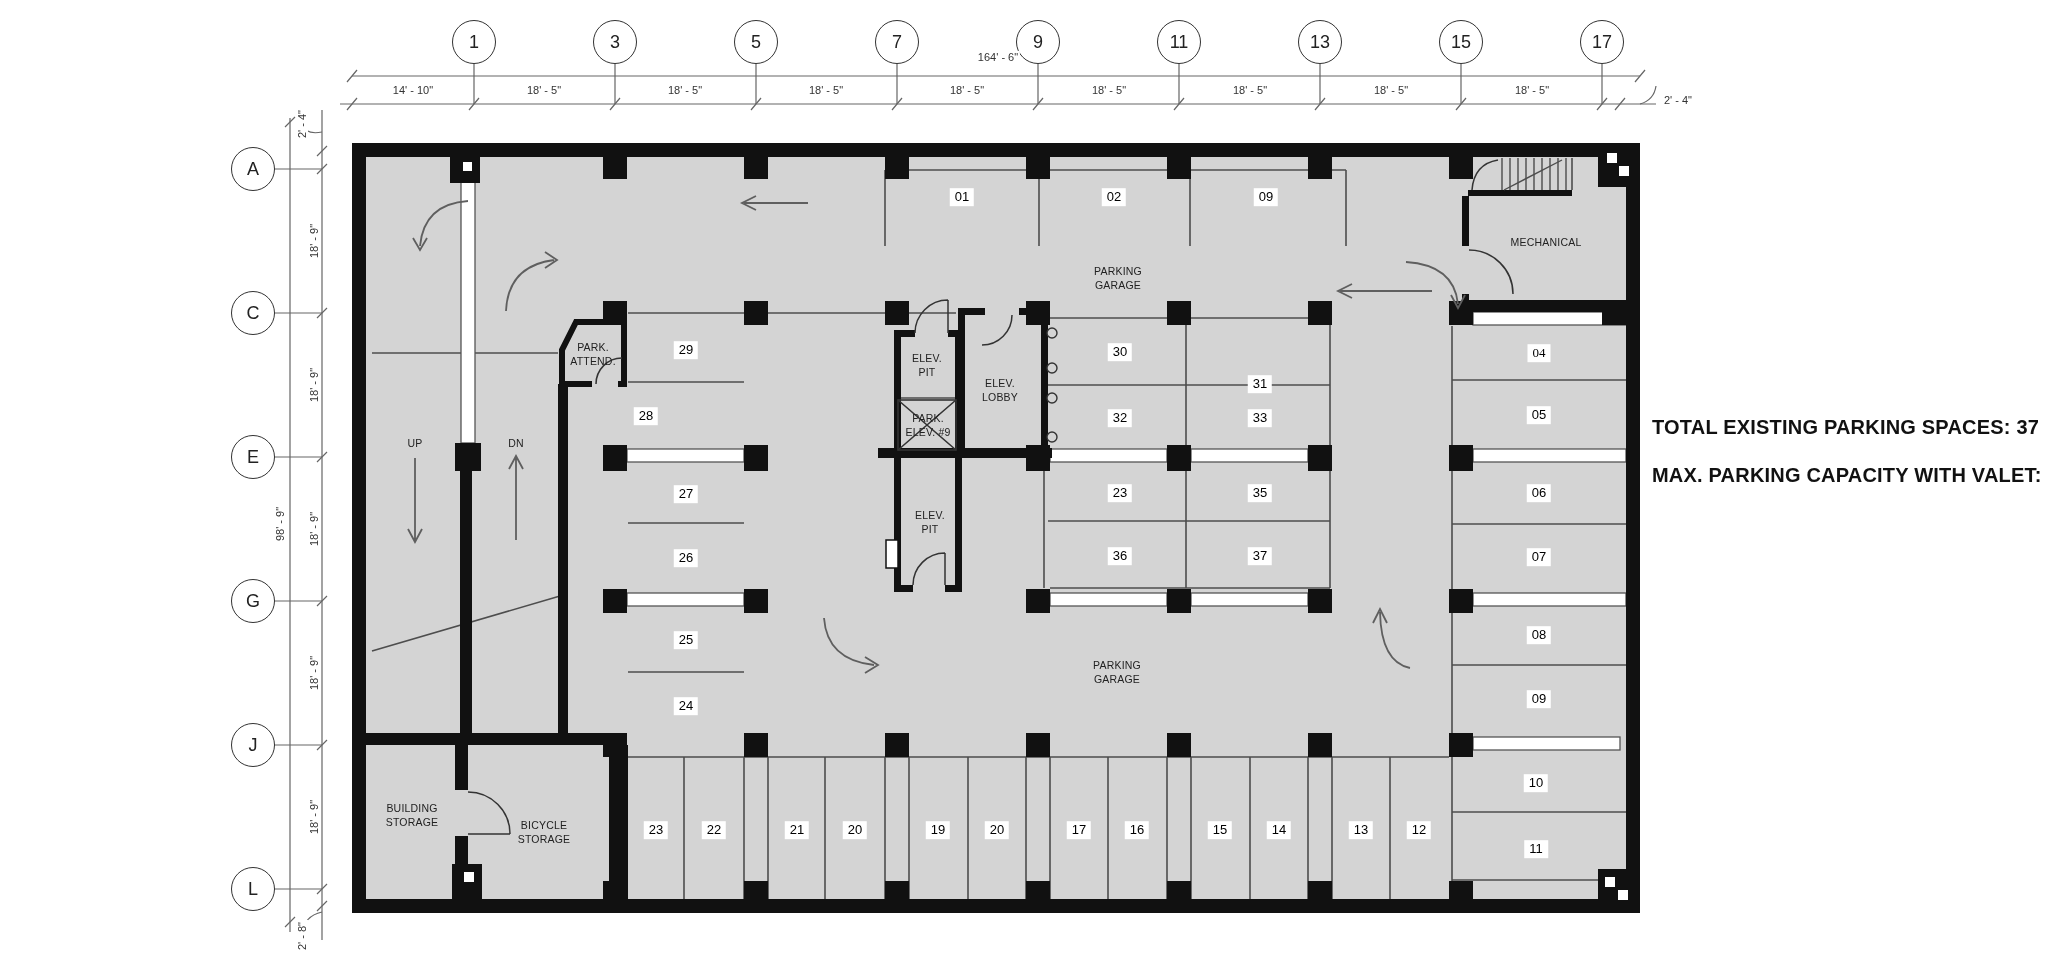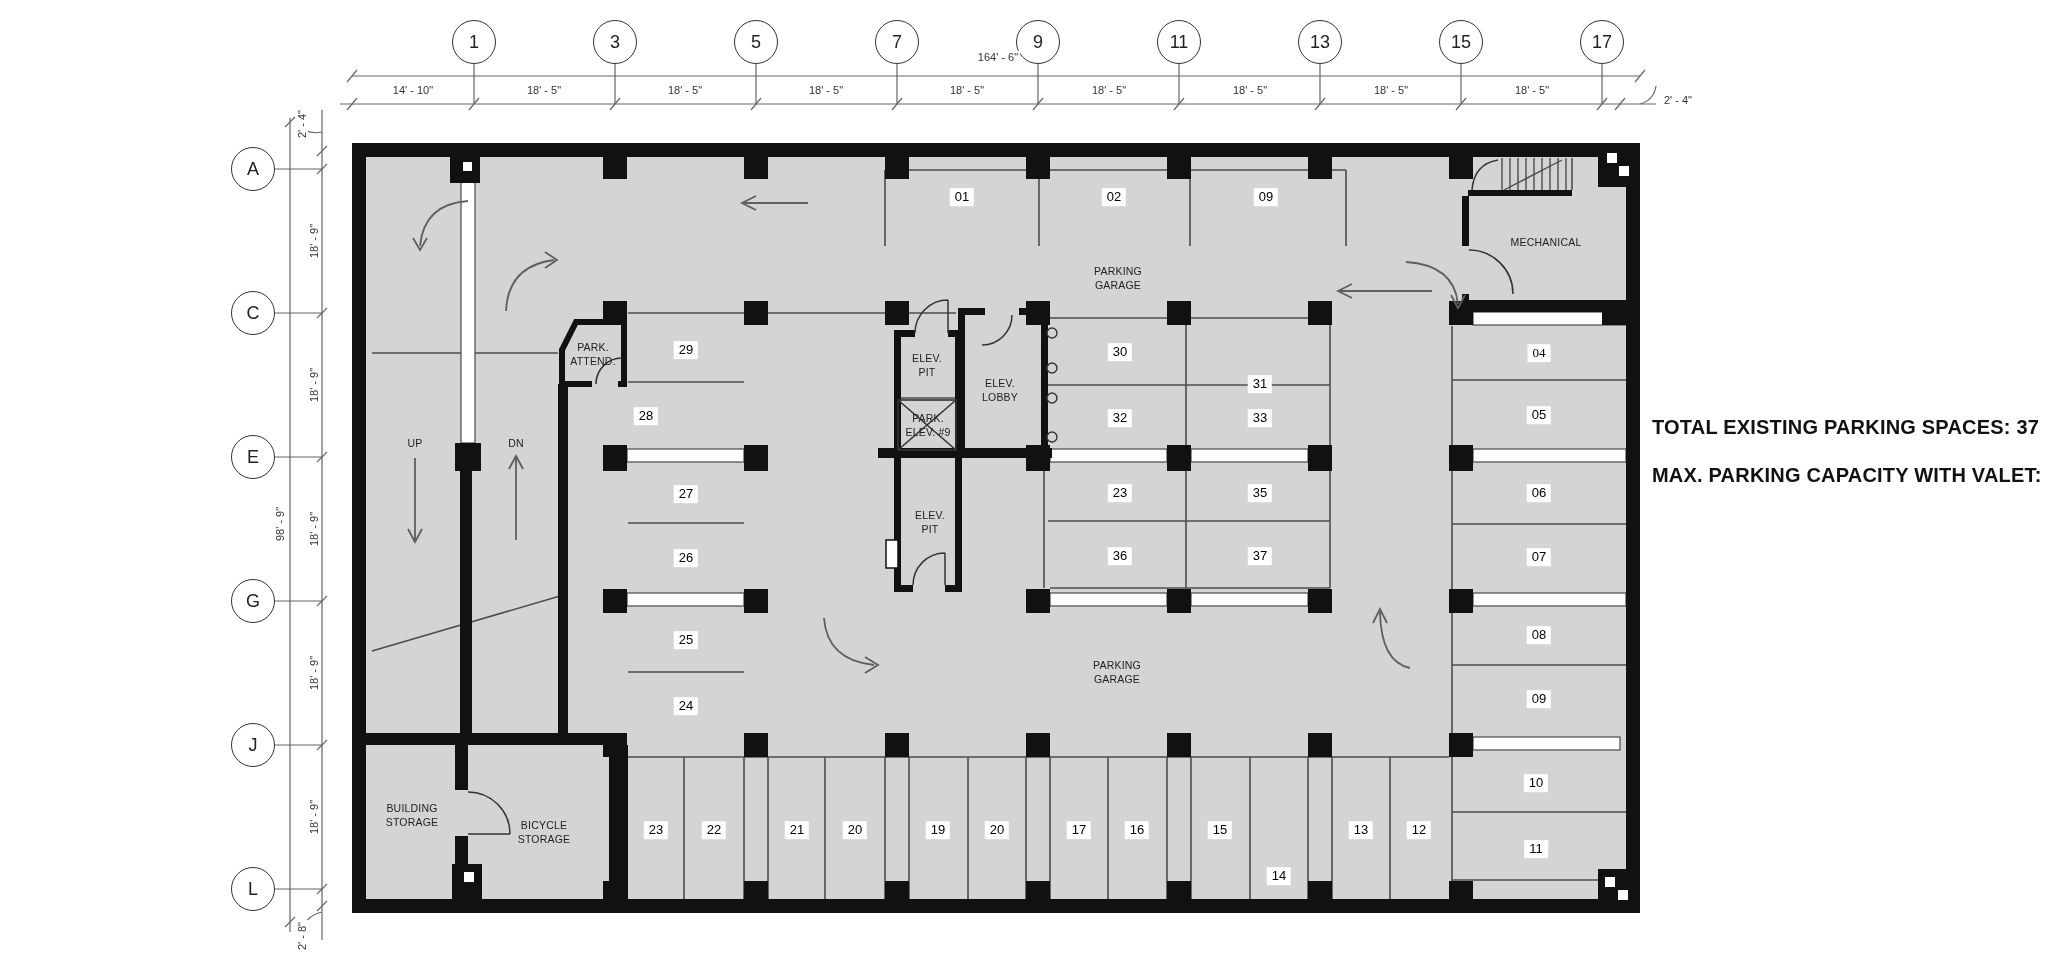--- a/index.html
+++ b/index.html
@@ -269,21 +269,21 @@
       <div class="space" style="left: 1539px; top: 353px; font-family: Liberation Serif, serif;">04</div>
       <div class="space" style="left: 1539px; top: 415px;">05</div>
       <div class="space" style="left: 1539px; top: 493px;">06</div>
       <div class="space" style="left: 1539px; top: 557px;">07</div>
       <div class="space" style="left: 1539px; top: 635px;">08</div>
       <div class="space" style="left: 1539px; top: 699px;">09</div>
       <div class="space" style="left: 1536px; top: 783px;">10</div>
       <div class="space" style="left: 1536px; top: 849px;">11</div>
       <div class="space" style="left: 1419px; top: 830px;">12</div>
       <div class="space" style="left: 1361px; top: 830px;">13</div>
-      <div class="space" style="left: 1279px; top: 830px; margin-top: 46px;">14</div>
+      <div class="space" style="left: 1279px; top: 830px;">14</div>
       <div class="space" style="left: 1220px; top: 830px;">15</div>
       <div class="space" style="left: 1137px; top: 830px;">16</div>
       <div class="space" style="left: 1079px; top: 830px;">17</div>
       <div class="space" style="left: 997px; top: 830px;">20</div>
       <div class="space" style="left: 938px; top: 830px;">19</div>
       <div class="space" style="left: 855px; top: 830px;">20</div>
       <div class="space" style="left: 797px; top: 830px;">21</div>
       <div class="space" style="left: 714px; top: 830px;">22</div>
       <div class="space" style="left: 656px; top: 830px;">23</div>
       <div class="space" style="left: 686px; top: 706px;">24</div>

